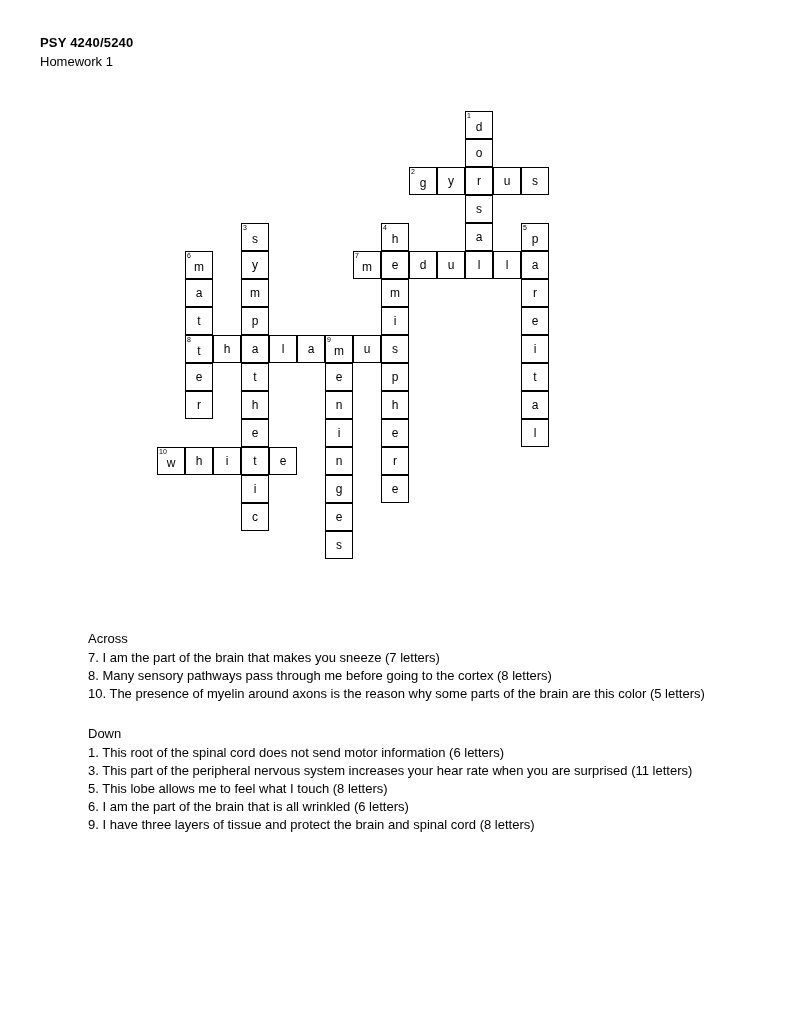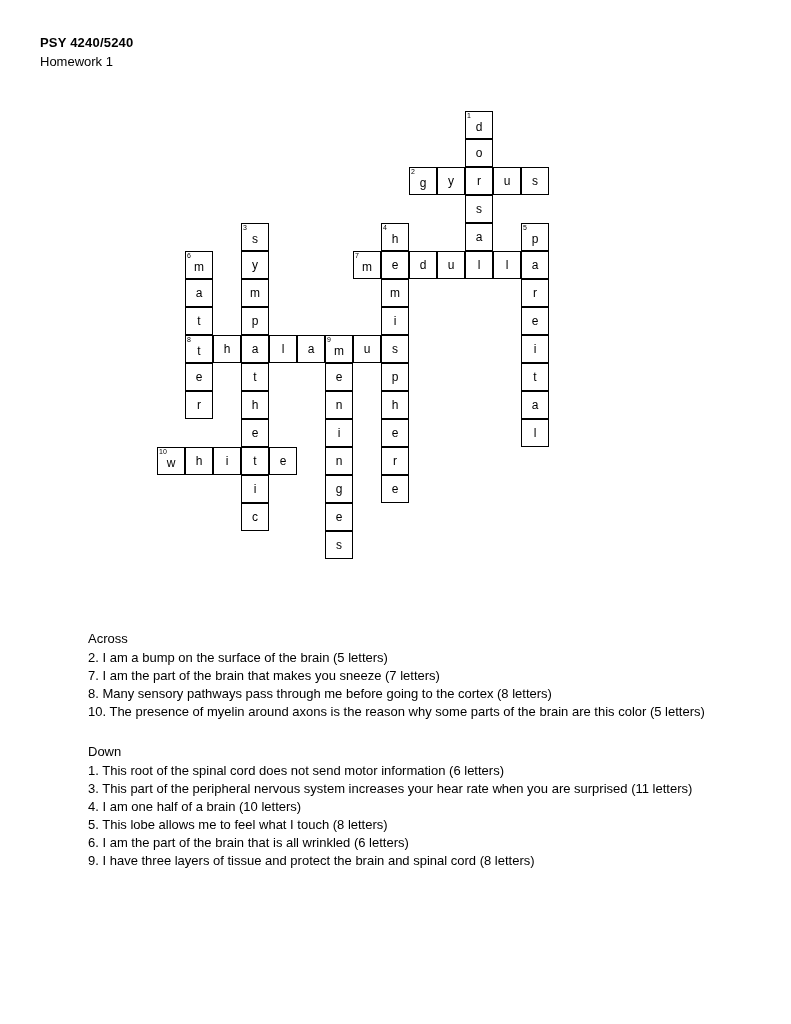--- a/index.html
+++ b/index.html
@@ -325,32 +325,30 @@
       </div>
       <div class="cell" style="left: 325px; top: 531px;">
         <span class="letter">s</span>
       </div>
     </div>
 
   <div class="clues">
     <div class="clues-across">
       <div class="clue-heading">Across</div>
       <ul class="clue-list" id="across-list">
-          <li>2. I am a bump on the surface of the brain (5 letters)</li>
           <li>7. I am the part of the brain that makes you sneeze (7 letters)</li>
           <li>8. Many sensory pathways pass through me before going to the cortex (8 letters)</li>
           <li>10. The presence of myelin around axons is the reason why some parts of the brain are this color (5 letters)</li>
         </ul>
     </div>
     <div class="clues-down">
       <div class="clue-heading">Down</div>
       <ul class="clue-list" id="down-list">
           <li>1. This root of the spinal cord does not send motor information (6 letters)</li>
           <li>3. This part of the peripheral nervous system increases your hear rate when you are surprised (11 letters)</li>
-          <li>4. I am one half of a brain (10 letters)</li>
           <li>5. This lobe allows me to feel what I touch (8 letters)</li>
           <li>6. I am the part of the brain that is all wrinkled (6 letters)</li>
           <li>9. I have three layers of tissue and protect the brain and spinal cord (8 letters)</li>
         </ul>
     </div>
   </div>
 
 </div>
 
 </body></html>

